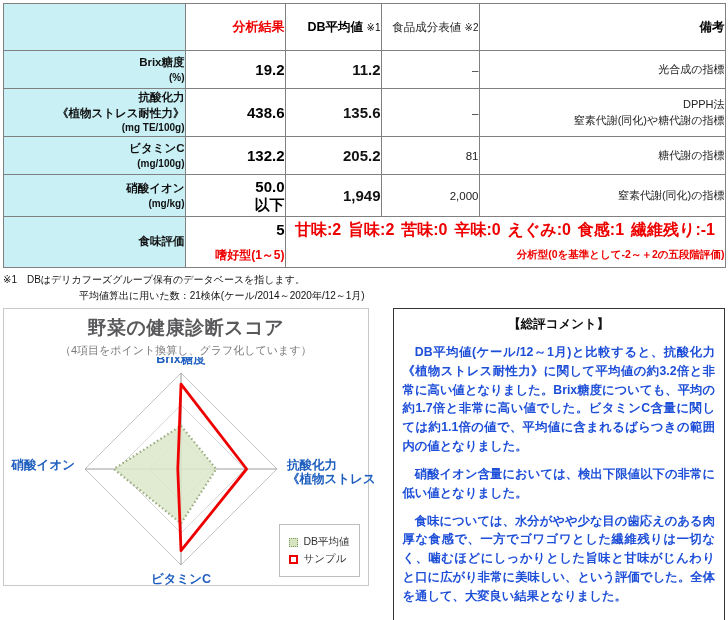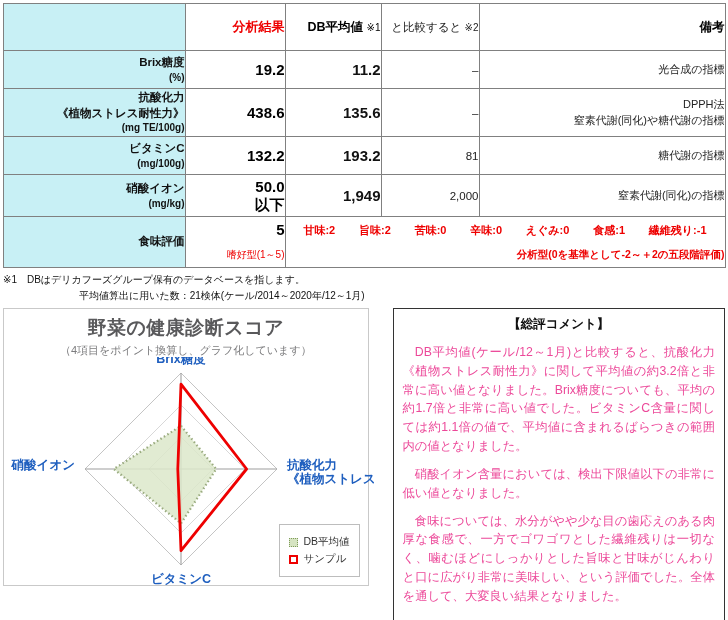--- a/index.html
+++ b/index.html
@@ -88,38 +88,38 @@
   .row-h-1 { height: 38px; }
   .row-h-2 { height: 48px; }
   .row-h-3 { height: 38px; }
   .row-h-4 { height: 42px; }
 
   
   .taste-top { height: 26px; border-bottom: none !important; }
   .taste-bottom { height: 24px; border-top: none !important; }
   .taste-scores {
     color: #ee0000;
-    font-size: 11px;
+    font-size: 16px;
     font-weight: bold;
     display: flex;
     justify-content: space-around;
     align-items: center;
     padding: 0 6px;
     height: 100%;
     box-sizing: border-box;
   }
   .taste-legend {
     color: #ee0000;
     font-size: 10.5px;
     font-weight: bold;
   }
   .taste-sub {
     color: #ee0000;
-    font-size: 10px;
-    font-weight: normal;
+    font-size: 12px;
+    font-weight: bold;
   }
 
   
   .footnotes {
     width: 722px;
     margin: 4px auto 0 auto;
     font-size: 10px;
     color: #111111;
     line-height: 1.55;
   }
@@ -207,43 +207,44 @@
   .comment-title {
     text-align: center;
     font-size: 12.5px;
     font-weight: bold;
     color: #111111;
     margin-bottom: 10px;
   }
   .comment-para {
     font-size: 12.3px;
     line-height: 1.53;
-    color: #ec4899;
+    color: #1d4ed8;
     text-indent: 1em;
     margin: 0 0 9px 0;
     text-align: justify;
+    font-weight: bold;
   }
 </style>
 </head>
 <body>
 
 <table class="result-table">
   <colgroup>
     <col class="col-item">
       <col class="col-result">
       <col class="col-dbavg">
       <col class="col-foodtb">
       <col class="col-remark">
   </colgroup>
   <thead>
     <tr>
       <th class="hdr-blank"></th>
       <th class="hdr-cell red">分析結果</th>
       <th class="hdr-cell"><span>DB平均値</span> <span class="hdr-note">※1</span></th>
-      <th class="hdr-cell small"><span>と比較すると</span> <span class="hdr-note">※2</span></th>
+      <th class="hdr-cell small"><span>食品成分表値</span> <span class="hdr-note">※2</span></th>
       <th class="hdr-cell">備考</th>
     </tr>
   </thead>
   <tbody>
 
     <tr class="row-h-1">
       <td class="item-cell">
         <span>Brix糖度</span>
         <span class="unit">(%)</span>
       </td>
@@ -267,21 +268,21 @@
         <span>窒素代謝(同化)や糖代謝の指標</span>
       </td>
     </tr>
 
     <tr class="row-h-3">
       <td class="item-cell">
         <span>ビタミンC</span>
         <span class="unit">(mg/100g)</span>
       </td>
       <td class="val-red">132.2</td>
-      <td class="val-black">193.2</td>
+      <td class="val-black">205.2</td>
       <td class="val-plain">81</td>
       <td class="remark-cell">糖代謝の指標</td>
     </tr>
 
     <tr class="row-h-4">
       <td class="item-cell">
         <span>硝酸イオン</span>
         <span class="unit">(mg/kg)</span>
       </td>
       <td class="val-red">

